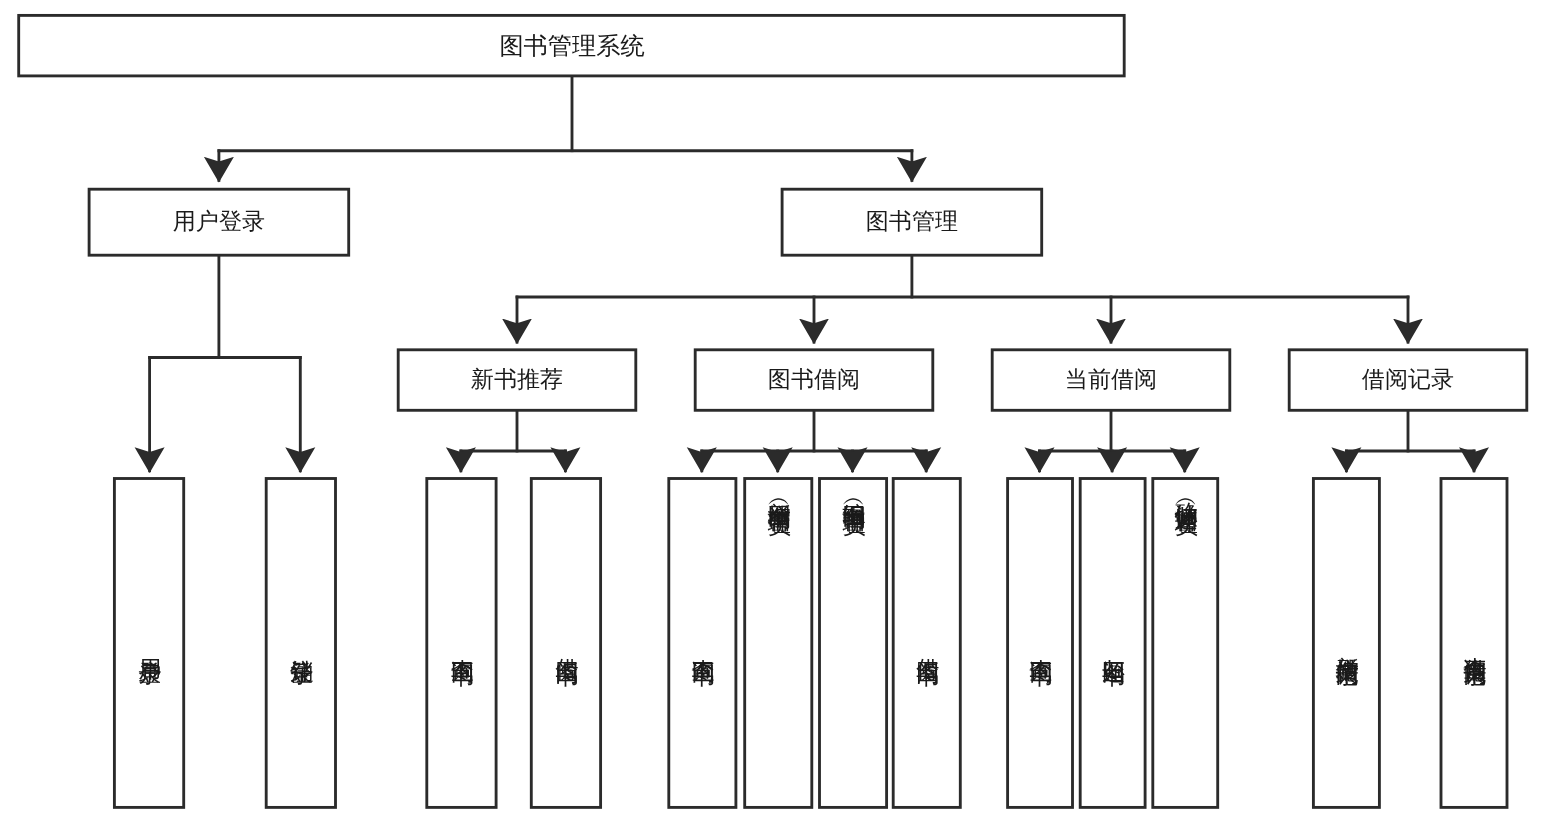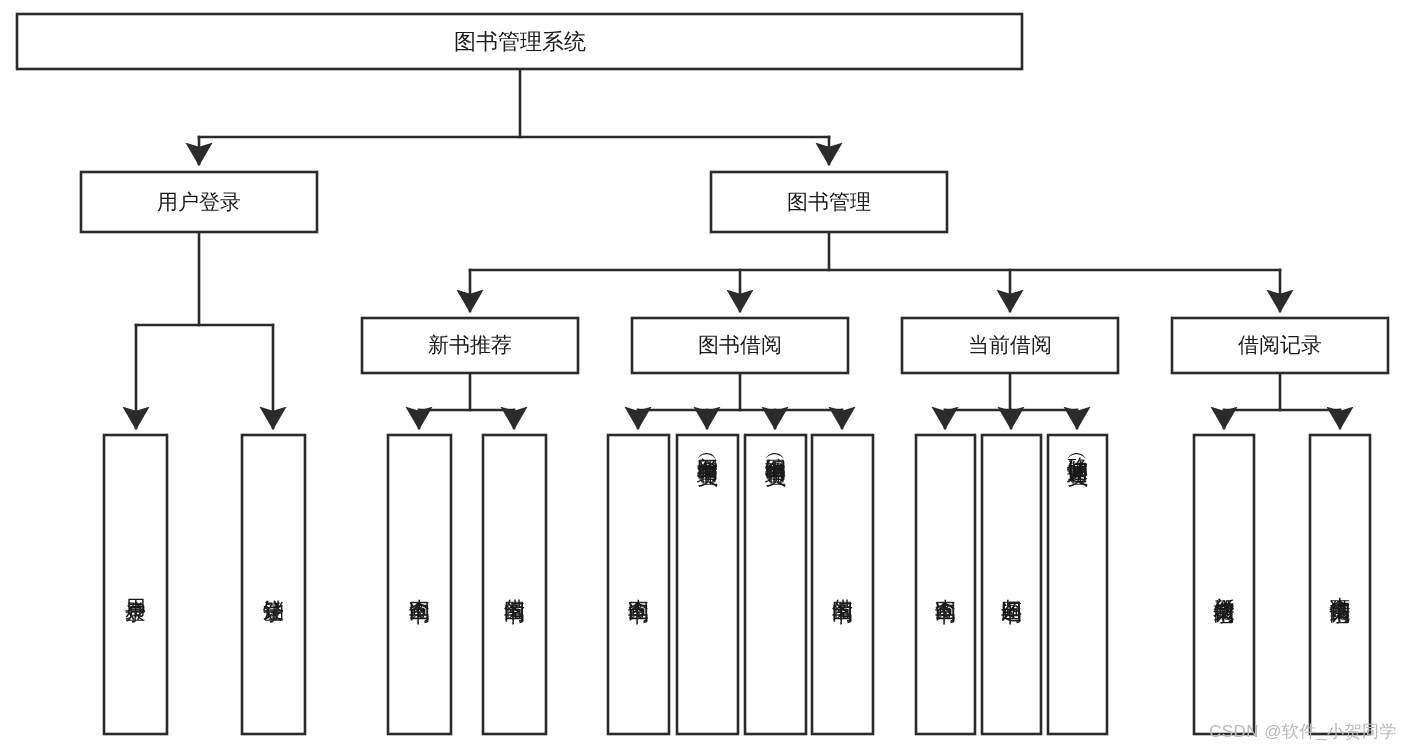--- a/index.html
+++ b/index.html
@@ -226,15 +226,14 @@
   <div class="leaf-label-wrap" style="left:1048px; top:440px; width:59px; height:294px; align-items:flex-start;">
     <span class="leaf-label">确认归还（管理员）</span>
   </div>
   <div class="leaf-label-wrap" style="left:1194px; top:435px; width:60px; height:299px;">
     <span class="leaf-label">新增借阅记录</span>
   </div>
   <div class="leaf-label-wrap" style="left:1310px; top:435px; width:60px; height:299px;">
     <span class="leaf-label">查询借阅记录</span>
   </div>
 
-  <div class="watermark">CSDN @软件_小贺同学</div>
 
 </div>
 
 </body></html>

